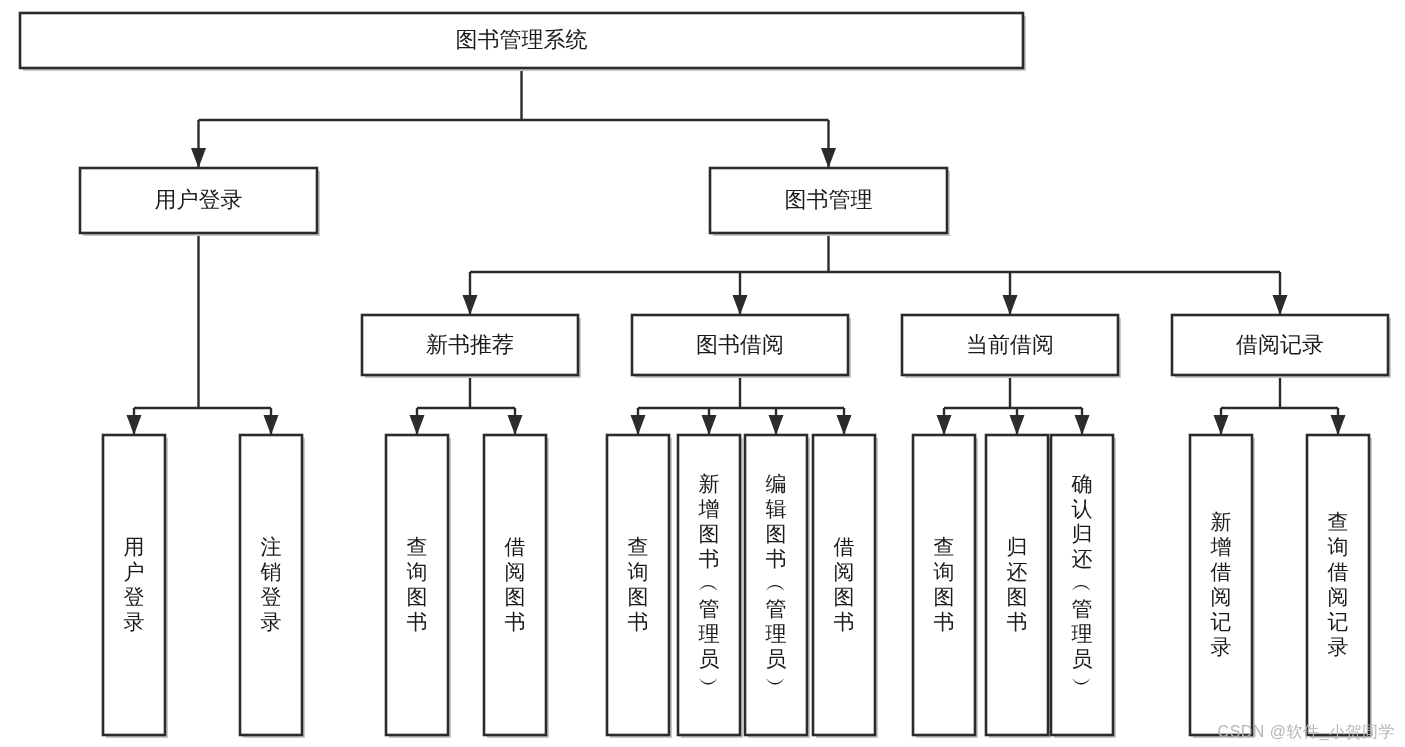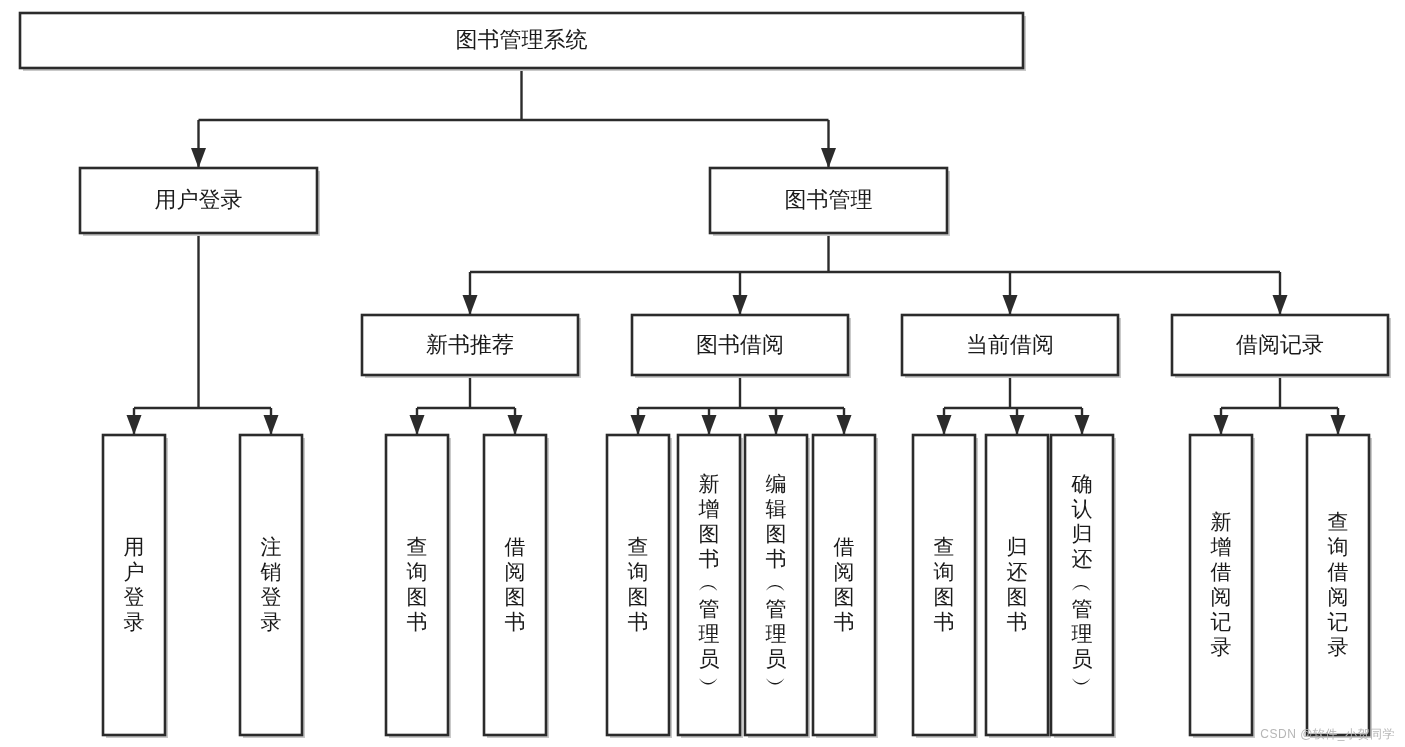--- a/index.html
+++ b/index.html
@@ -48,21 +48,21 @@
   }
   .arrow-head {
     fill: #2b2b2b;
     stroke: none;
   }
   .watermark {
     position: absolute;
     right: 10px;
     bottom: 4px;
     font-family: "Liberation Sans", "DejaVu Sans", sans-serif;
-    font-size: 12px;
+    font-size: 16px;
     color: #b6b6b6;
     white-space: nowrap;
     letter-spacing: 0.5px;
   }
 </style>
 </head>
 <body>
 
 <div id="diagram-root">
   <svg id="diagram-svg" width="1405" height="747" viewBox="0 0 1405 747" xmlns="http://www.w3.org/2000/svg">

